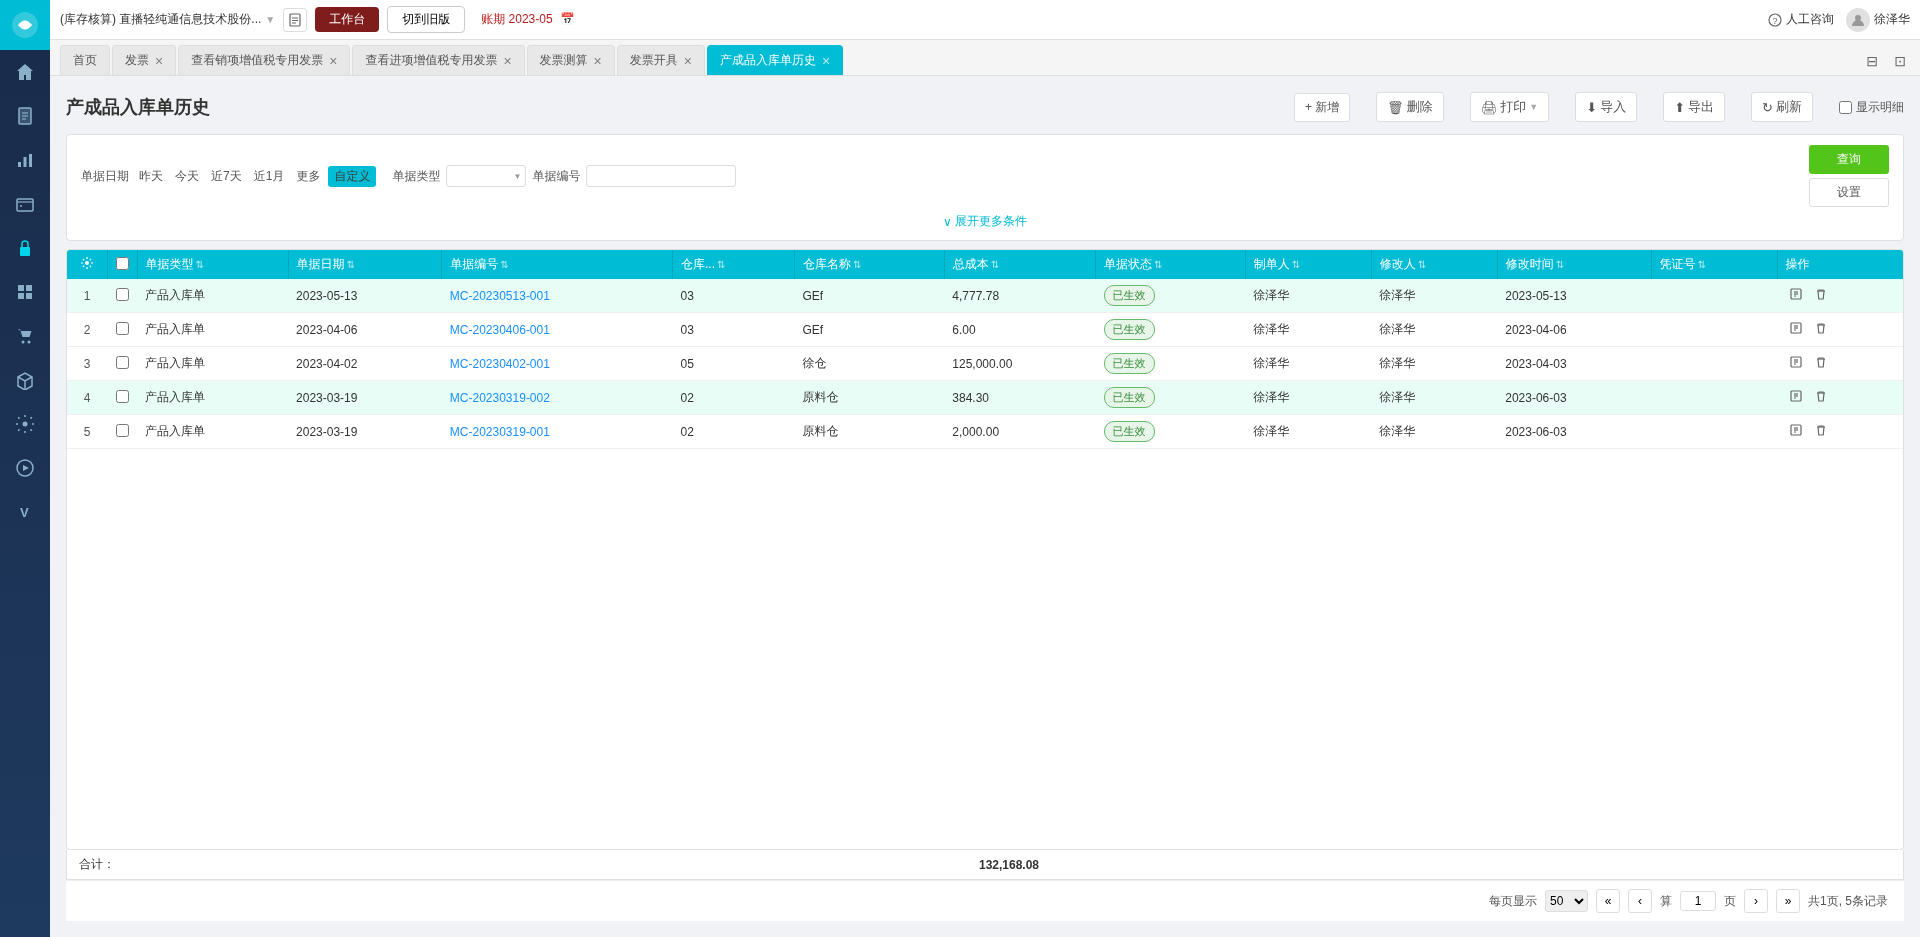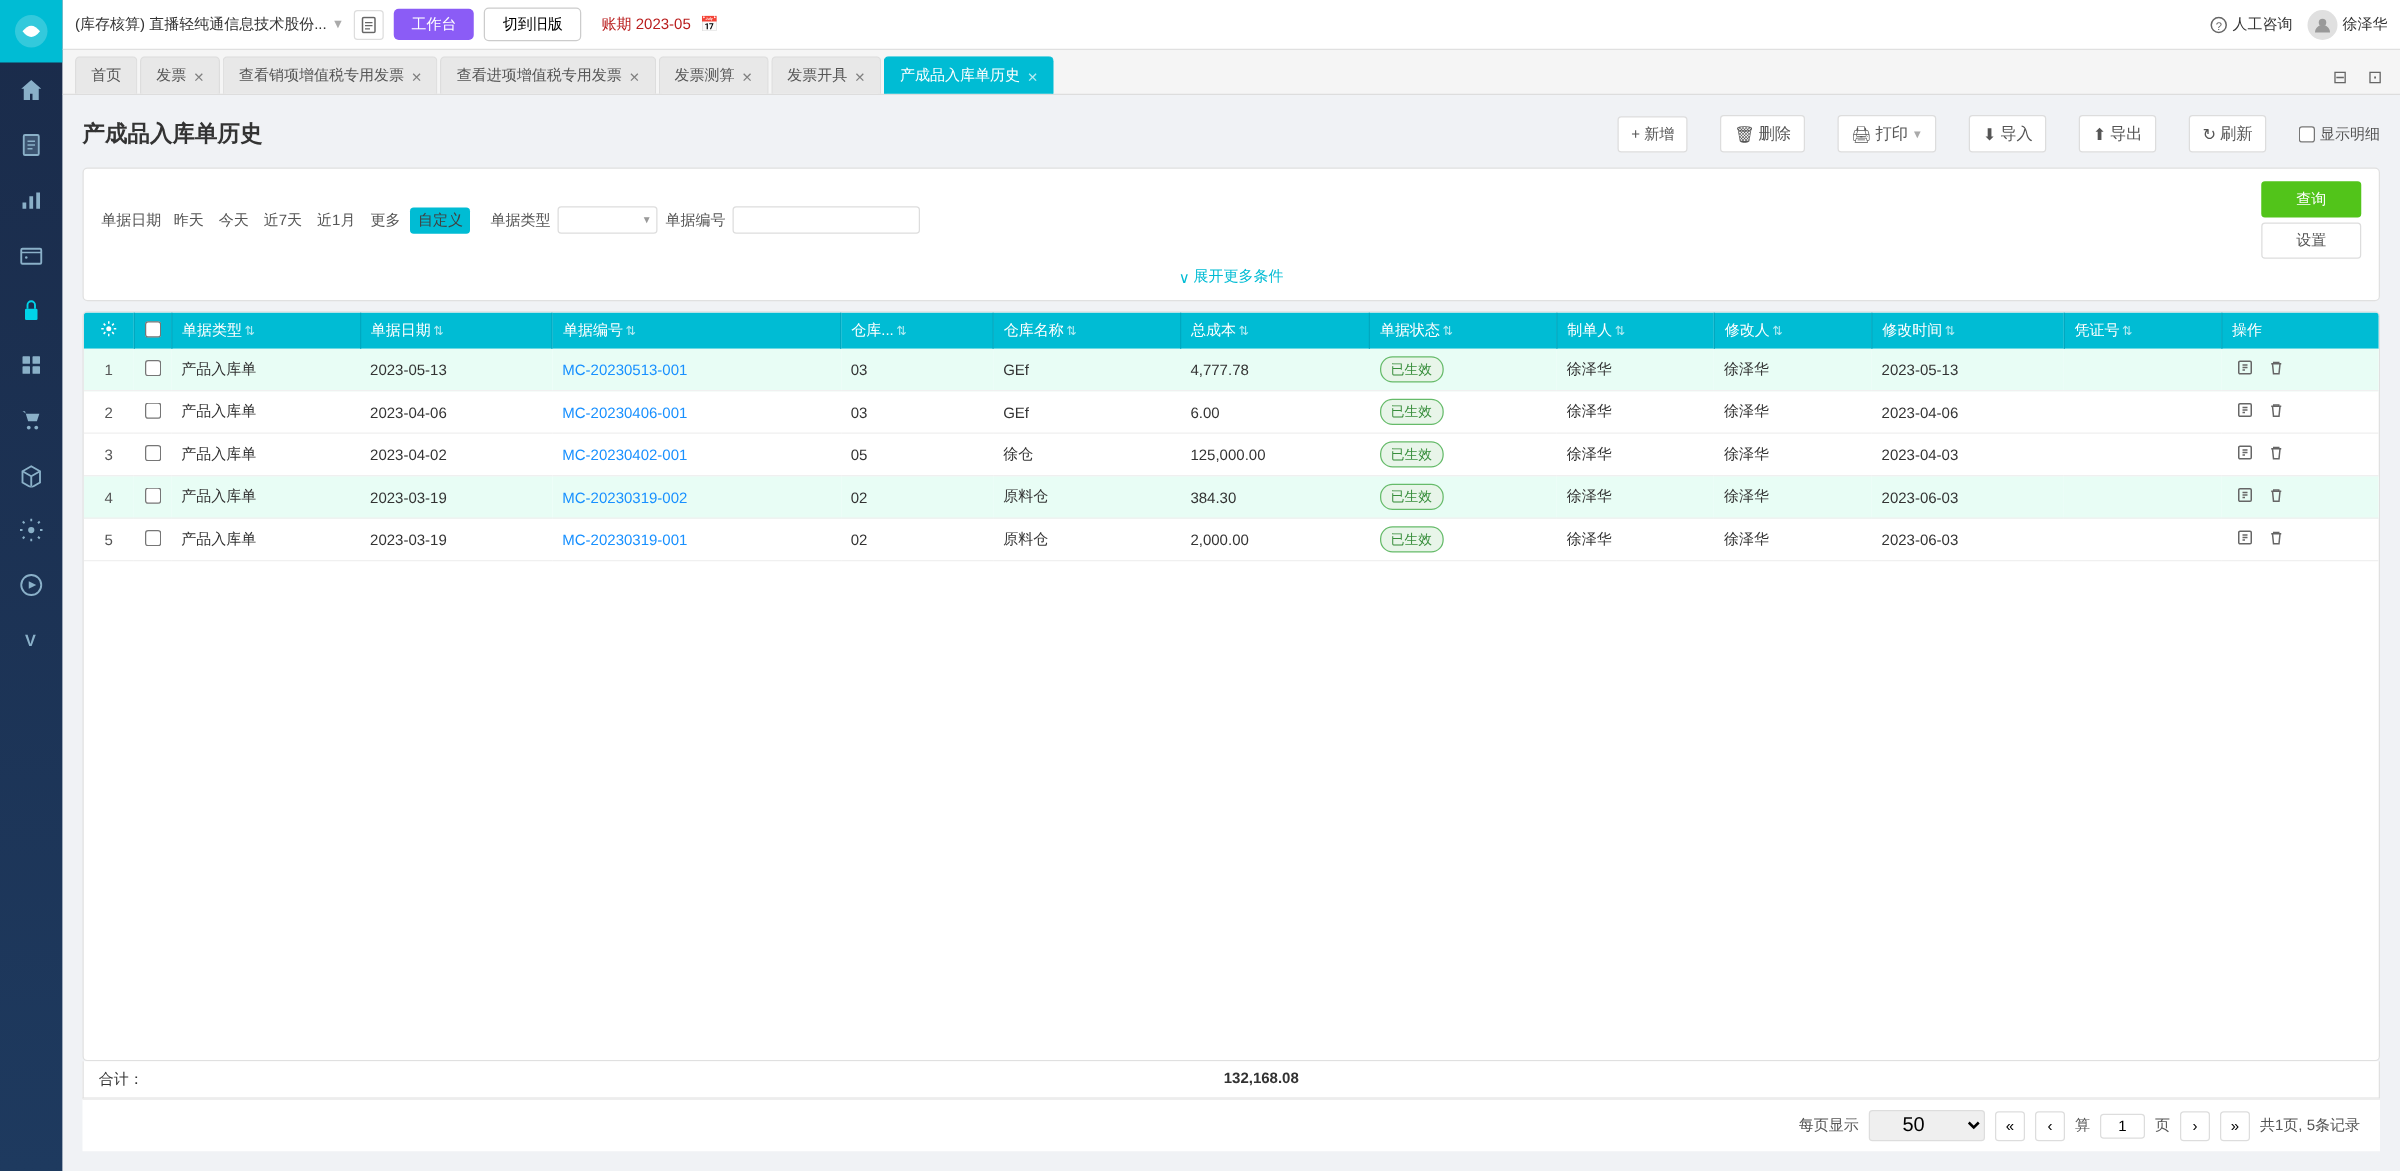--- a/index.html
+++ b/index.html
@@ -13,21 +13,21 @@
     .sidebar-item.active { color: #00d4e8; }
     .sidebar-item svg { width: 20px; height: 20px; }
 
     
     .main-container { flex: 1; display: flex; flex-direction: column; overflow: hidden; }
 
     
     .topbar { height: 40px; background: #fff; display: flex; align-items: center; padding: 12px 10px; border-bottom: 1px solid #e0e0e0; gap: 8px; flex-shrink: 0; }
     .topbar-company { font-size: 12px; color: #333; display: flex; align-items: center; gap: 4px; }
     .topbar-btn { padding: 4px 14px; border-radius: 4px; border: none; cursor: pointer; font-size: 12px; }
-    .topbar-btn.primary { background: #8b5cf6; color: #fff; }
+    .topbar-btn.primary { background: #7f1d1d; color: #fff; }
     .topbar-btn.outline { background: #fff; border: 1px solid #ccc; color: #000000; }
     .topbar-period { font-size: 12px; color: #b91c1c; margin-left: 8px; }
     .topbar-right { margin-left: auto; display: flex; align-items: center; gap: 12px; font-size: 12px; color: #333; }
     .topbar-user { display: flex; align-items: center; gap: 4px; }
     .avatar { width: 24px; height: 24px; background: #e0e0e0; border-radius: 50%; display: flex; align-items: center; justify-content: center; font-size: 10px; color: #666; }
 
     
     .tabbar { height: 36px; background: #f5f5f5; display: flex; align-items: flex-end; padding-left: 10px; border-bottom: 1px solid #ddd; flex-shrink: 0; gap: 2px; text-align: right; }
     .tab { height: 30px; padding: 0 12px; display: flex; align-items: center; gap: 6px; border: 1px solid #ddd; border-bottom: none; border-radius: 4px 4px 0 0; background: #e8e8e8; cursor: pointer; font-size: 12px; color: #555; white-space: nowrap; }
     .tab.active { background: #00bcd4; color: #fff; border-color: #00bcd4; }
@@ -74,27 +74,27 @@
     .col-checkbox { width: 30px; text-align: center; }
     .status-badge { display: inline-block; padding: 2px 8px; border-radius: 10px; font-size: 11px; }
     .status-active { background: #e8f5e9; border: 1px solid #66bb6a; color: #388e3c; }
     .link { color: #1890ff; cursor: pointer; text-decoration: none; }
     .action-btn { background: none; border: none; cursor: pointer; color: #666; font-size: 14px; padding: 2px 4px; }
     .th-sort { display: flex; align-items: center; gap: 2px; cursor: pointer; }
     .th-sort::after { content: '⇅'; font-size: 10px; opacity: 0.7; }
     .col-setting { width: 36px; text-align: center; cursor: pointer; }
 
     
-    .table-footer { background: #fff; border: 1px solid #e0e0e0; border-top: none; padding: 6px 12px; display: flex; gap: 12px; }
+    .table-footer { background: #fff; border: 1px solid #e0e0e0; border-top: none; padding: 6px 12px; display: flex; align-items: center; gap: 12px; }
     .footer-sum { font-size: 12px; color: #333; }
     .footer-total { font-size: 12px; font-weight: bold; color: #333; flex: 1; text-align: center; }
 
     
     .pagination { padding: 8px 16px; background: #fff; border-top: 1px solid #eee; display: flex; align-items: center; justify-content: flex-end; gap: 8px; font-size: 12px; color: #555; flex-shrink: 0; }
-    .page-size-select { border: 1px solid #ddd; border-radius: 3px; padding: 2px 22px; font-size: 16px; }
+    .page-size-select { border: 1px solid #ddd; border-radius: 3px; padding: 2px 0; font-size: 12px; }
     .page-nav-btn { width: 24px; height: 24px; border: 1px solid #ddd; border-radius: 3px; background: #fff; cursor: pointer; display: flex; align-items: center; justify-content: center; font-size: 12px; }
     .page-nav-btn:disabled { opacity: 0.4; cursor: not-allowed; }
     .page-input { width: 36px; border: 1px solid #ddd; border-radius: 3px; padding: 2px 4px; text-align: center; font-size: 12px; }
 
     
     input[type=checkbox] { cursor: pointer; }
   </style>
 </head>
 <body>
 

